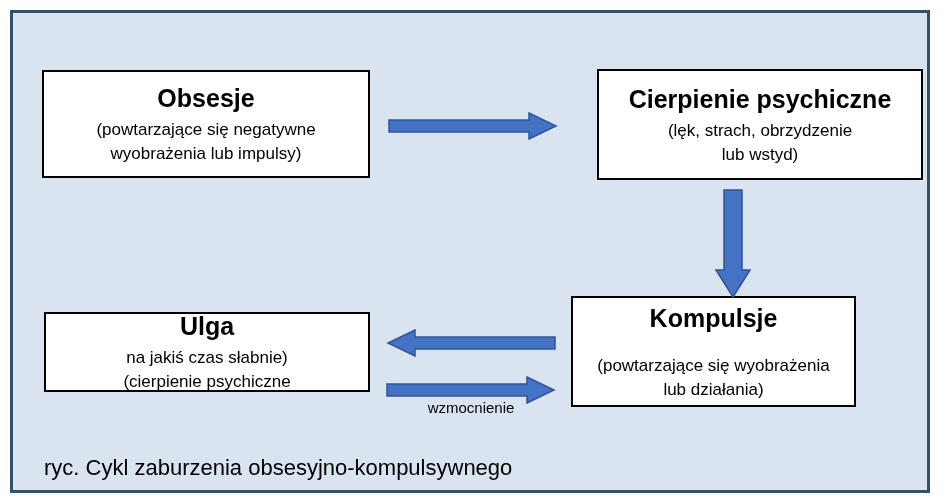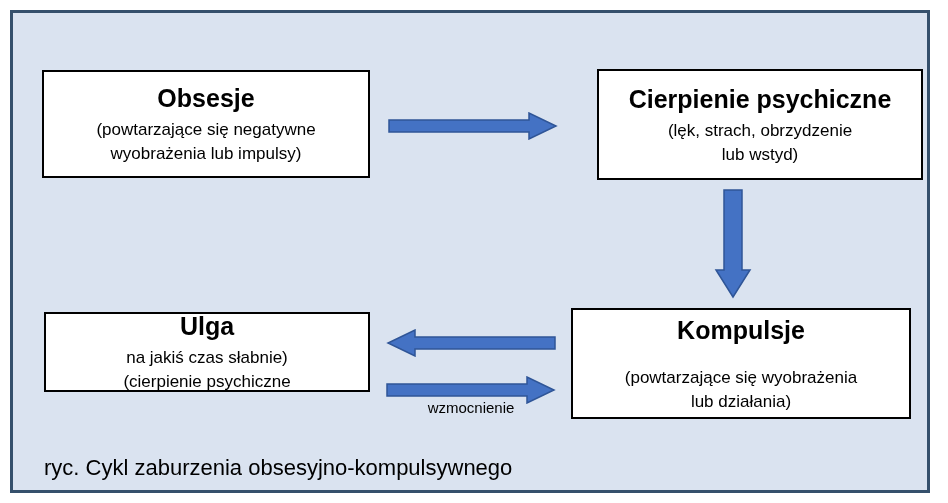--- a/index.html
+++ b/index.html
@@ -47,21 +47,21 @@
     line-height: 32px;
     margin-bottom: 4px;
   }
   .node .sub {
     font-size: 17px;
     line-height: 24px;
   }
   .node-obsesje    { left: 42px;  top: 70px;  width: 328px; height: 108px; }
   .node-cierpienie { left: 570px; top: 69px;  width: 326px; height: 111px; margin-left: 27px; }
   .node-ulga       { left: 44px;  top: 312px; width: 326px; height: 80px; }
-  .node-kompulsje  { left: 571px; top: 308px; width: 340px; height: 111px; gap: 16px; }
+  .node-kompulsje  { left: 571px; top: 296px; width: 285px; height: 111px; gap: 16px; }
   .arrow { position: absolute; display: block; }
   .arrow-obsesje-to-cierpienie { left: 388px; top: 112px; }
   .arrow-cierpienie-to-kompulsje { left: 714px; top: 189px; }
   .arrow-kompulsje-to-ulga { left: 386px; top: 329px; }
   .arrow-ulga-to-kompulsje { left: 386px; top: 376px; }
   .reinforcement-label {
     position: absolute;
     left: 386px; top: 396px; width: 170px;
     text-align: center;
     font-size: 15px;

